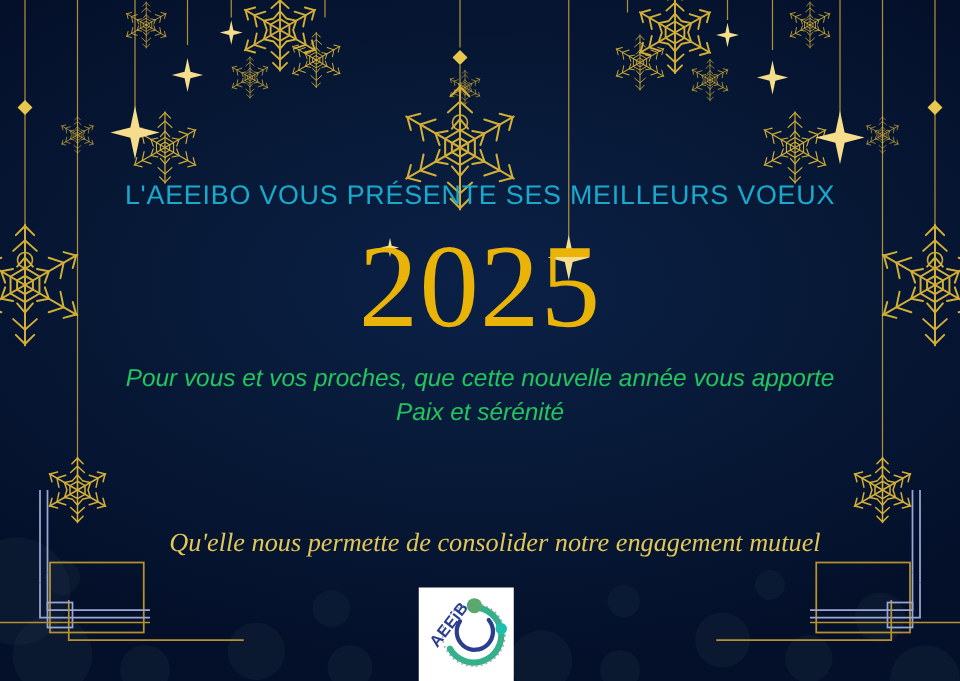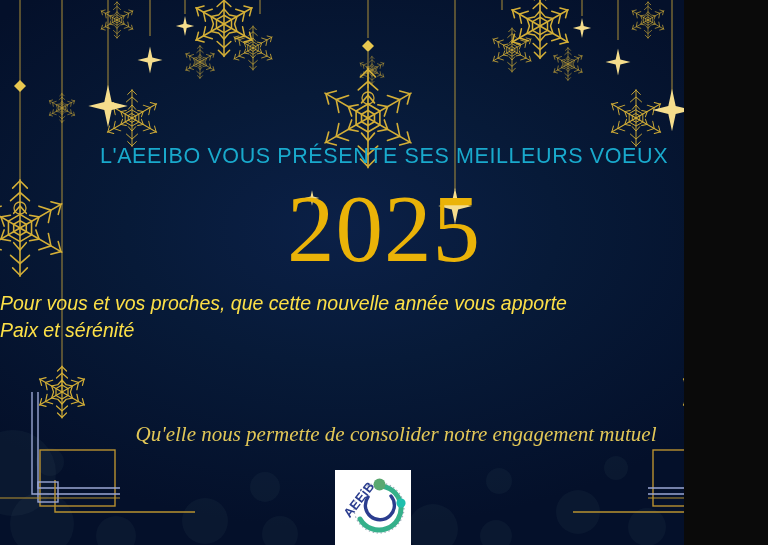--- a/index.html
+++ b/index.html
@@ -3,21 +3,21 @@
 <meta charset="utf-8">
 <title>AEEIB 2025</title>
 <style>
   html, body {
     margin: 0;
     padding: 0;
     background: #0a0a0a;
   }
   #card {
     position: relative;
-    width: 684px;
+    width: 768px;
     height: 545px;
     overflow: hidden;
     background: #061733;
     font-family: "Liberation Sans", sans-serif;
   }
   
   .bg-grad {
     position: absolute;
     inset: 0;
     background:
@@ -70,22 +70,22 @@
     line-height: 95px;
     font-family: "Liberation Serif", serif;
     font-weight: 400;
     letter-spacing: 1px;
   }
   .wishes {
     position: absolute;
     top: 290px;
     left: 0;
     width: 768px;
-    text-align: left;
-    color: #fde047;
+    text-align: center;
+    color: #22c55e;
     font-style: italic;
     font-size: 19.5px;
     line-height: 27px;
     font-family: "Liberation Sans", sans-serif;
   }
   .wishes div { white-space: nowrap; }
   .pledge {
     position: absolute;
     top: 422px;
     left: 12px;

